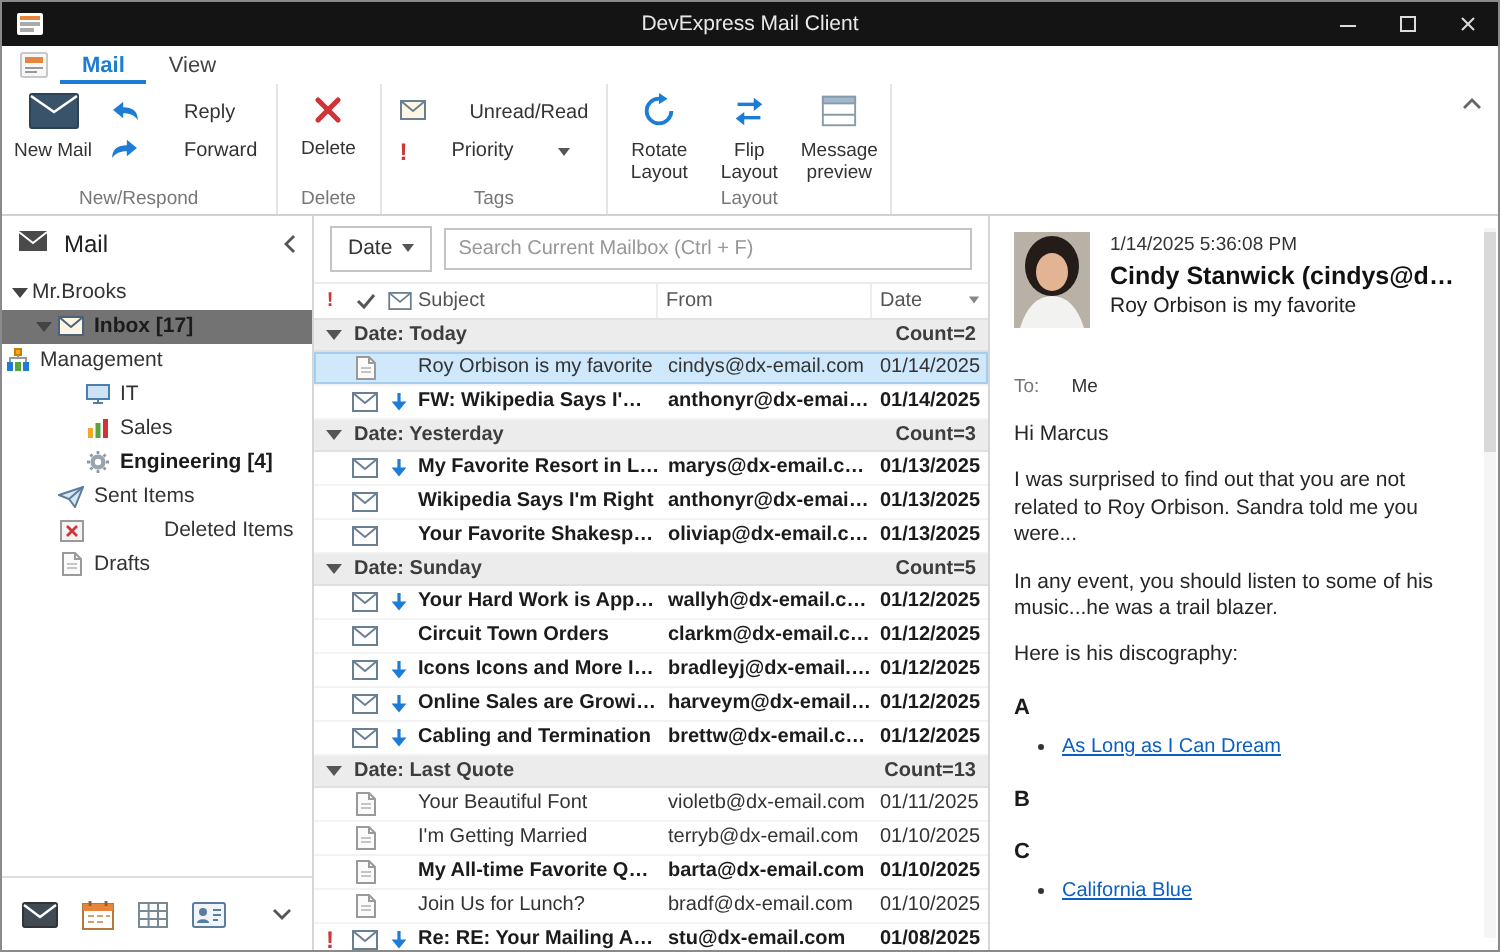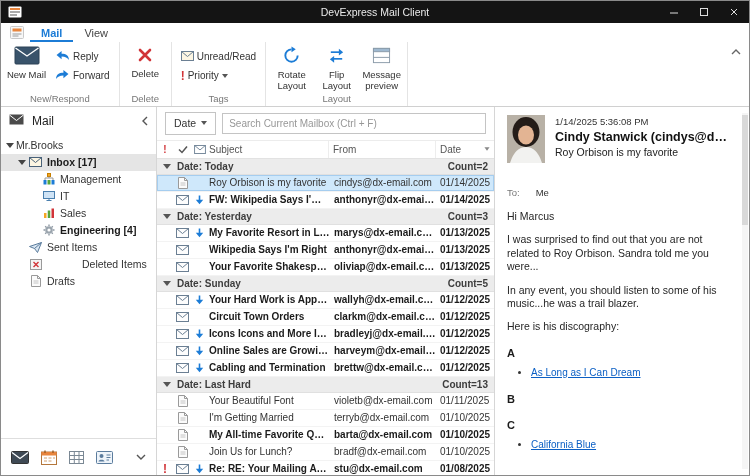--- a/index.html
+++ b/index.html
@@ -21,36 +21,36 @@
   .tab.active{color:#1c7cd6;font-weight:bold;box-shadow:inset 0 -2px 0 #1c7cd6}
 
   
   .ribbon{flex:0 0 61px;display:flex;border-bottom:1px solid #d0d0d0;background:#fff;position:relative}
   .rgroup{display:flex;flex-direction:column;padding:2px 3px 0;border-right:1px solid #e4e4e4}
   .rbuttons{flex:1;display:flex;align-items:flex-start}
   .rlabel{flex:0 0 14px;text-align:center;font-size:9.5px;color:#777;line-height:14px;white-space:nowrap;padding:0 4px}
   .bigbtn{width:45px;min-height:44px;display:flex;flex-direction:column;align-items:center;padding-top:2px;gap:2px;
           font-size:9.5px;color:#333;text-align:center;line-height:1.15;cursor:default}
   .smallcol{display:flex;flex-direction:column;padding-top:3px}
-  .smallbtn{height:19px;display:flex;align-items:center;gap:3px;padding:0 6px;font-size:10px;color:#333;white-space:nowrap}
+  .smallbtn{height:19px;display:flex;align-items:center;gap:22px;padding:0 6px;font-size:10px;color:#333;white-space:nowrap}
   .caret{width:0;height:0;border-left:3.5px solid transparent;border-right:3.5px solid transparent;border-top:4px solid #555;display:inline-block}
   .pri-glyph{color:#d13438;font-weight:bold;font-size:12px}
   .ribbon-collapse{position:absolute;top:3px;right:5px;width:16px;height:14px;display:flex;align-items:center;justify-content:center}
 
   
   .main{flex:1;display:flex;min-height:0}
 
   
   .sidebar{flex:0 0 155px;border-right:1px solid #d6d6d6;display:flex;flex-direction:column;background:#fff;min-width:0}
   .sb-header{flex:0 0 28px;display:flex;align-items:center;gap:8px;padding:0 8px}
   .sb-title{font-size:12px;color:#222}
   .sb-collapse{margin-left:auto;display:flex;align-items:center}
   .tree{flex:1;overflow:hidden;padding-top:2px}
   .trow{height:17px;display:flex;align-items:center;font-size:10.5px;color:#333;box-sizing:border-box;white-space:nowrap}
-  .trow.selected{background:#e5e5e5}
+  .trow.selected{background:#737373}
   .trow.bold .tlabel{font-weight:bold;color:#1b1b1b}
   .expander{width:12px;display:flex;justify-content:center;flex:0 0 12px}
   .tri{width:0;height:0;border-left:4px solid transparent;border-right:4px solid transparent;border-top:5px solid #444}
   .ticon{width:15px;flex:0 0 15px;margin-right:4px;display:flex;align-items:center;justify-content:center}
   .sb-bottom{flex:0 0 36px;border-top:1px solid #dedede;display:flex;align-items:center;gap:12px;padding:0 10px}
   .mod-icon{display:flex;align-items:center}
   .sb-more{margin-left:auto;display:flex;align-items:center}
 
   
   .listpane{flex:0 0 337px;border-right:1px solid #d6d6d6;display:flex;flex-direction:column;min-width:0;background:#fff}
@@ -266,21 +266,21 @@
               <span class="tri"></span>
             </span>
             <span class="ticon">
               <svg width="13" height="10" viewBox="0 0 13 10">
                 <rect x="0.5" y="0.5" width="12" height="9" fill="#fdf6e3" stroke="#4a627a"></rect>
                 <path d="M0.5 0.5 L6.5 5.5 L12.5 0.5" fill="none" stroke="#4a627a"></path>
               </svg>
             </span>
             <span class="tlabel">Inbox [17]</span>
           </div>
-          <div class="trow" style="padding-left: 40px;">
+          <div class="trow" style="">
             <span class="ticon">
               <svg width="12" height="12" viewBox="0 0 12 12">
                 <rect x="4.5" y="0.5" width="3" height="3" fill="#f5a623" stroke="#c77f00"></rect>
                 <path d="M2 7 V5 H10 V7 M6 3.5 V5" stroke="#999" fill="none"></path>
                 <rect x="0.5" y="7" width="3" height="4.5" fill="#1c7cd6"></rect>
                 <rect x="4.5" y="7" width="3" height="4.5" fill="#57a53d"></rect>
                 <rect x="8.5" y="7" width="3" height="4.5" fill="#1c7cd6"></rect>
               </svg>
             </span>
             <span class="tlabel">Management</span>
@@ -580,21 +580,21 @@
                 <path d="M4.5 0.5 V6" stroke="#1c7cd6" stroke-width="1.6"></path>
                 <path d="M0.8 4.8 L4.5 9.2 L8.2 4.8 Z" fill="#1c7cd6"></path>
               </svg>
             </span>
             <span class="c-sub">Cabling and Termination</span>
             <span class="c-from">brettw@dx-email.com</span>
             <span class="c-date">01/12/2025</span>
           </div>
           <div class="grow">
             <span class="gexp"></span>
-            <span class="gtitle">Date: Last Hard</span>
+            <span class="gtitle">Date: Last Quote</span>
             <span class="cnt">Count=13</span>
           </div>
           <div class="mrow">
             <span class="c-pri pri-glyph"></span>
             <span class="c-ico">
               <svg width="10" height="12" viewBox="0 0 10 12">
                 <path d="M0.5 0.5 H6.5 L9.5 3.5 V11.5 H0.5 Z" fill="#fbfbfb" stroke="#9a9a9a"></path>
                 <path d="M6.5 0.5 V3.5 H9.5" fill="none" stroke="#9a9a9a"></path>
                 <path d="M2.5 6 H7.5 M2.5 8 H7.5" stroke="#c4c4c4"></path>
               </svg>

